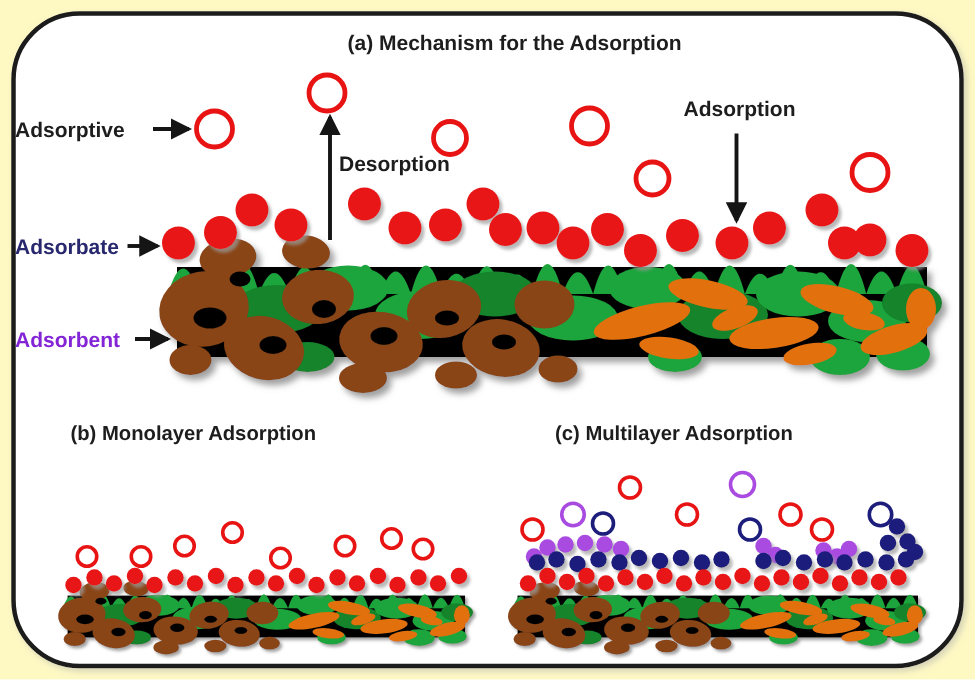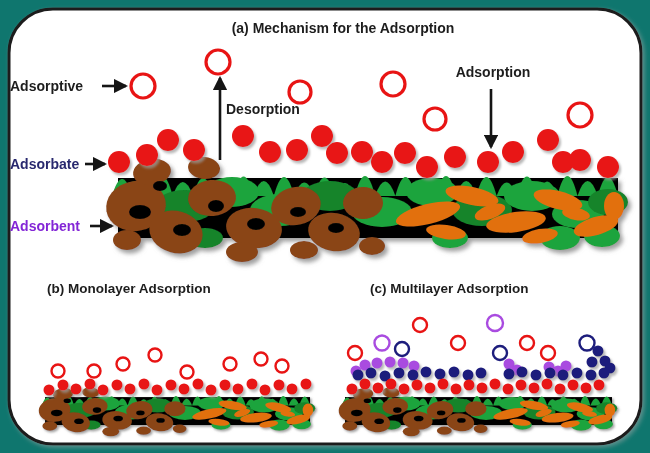--- a/index.html
+++ b/index.html
@@ -1,16 +1,16 @@
 <!DOCTYPE html>
 <html><head>
 <meta charset="utf-8">
 <style>
   html,body{margin:0;padding:0;background:#fff;}
-  #canvas{width:650px;height:453px;position:relative;background:#0f766e;}
+  #canvas{width:650px;height:453px;position:relative;background:#fef9c3;}
   svg{display:block;}
   .t{font-family:"Liberation Sans","DejaVu Sans",sans-serif;font-weight:700;}
   .title{font-size:14px;}
   .lbl{font-size:14px;}
   .sub{font-size:13.5px;}
 </style>
 </head>
 <body>
 
 <div id="canvas">

